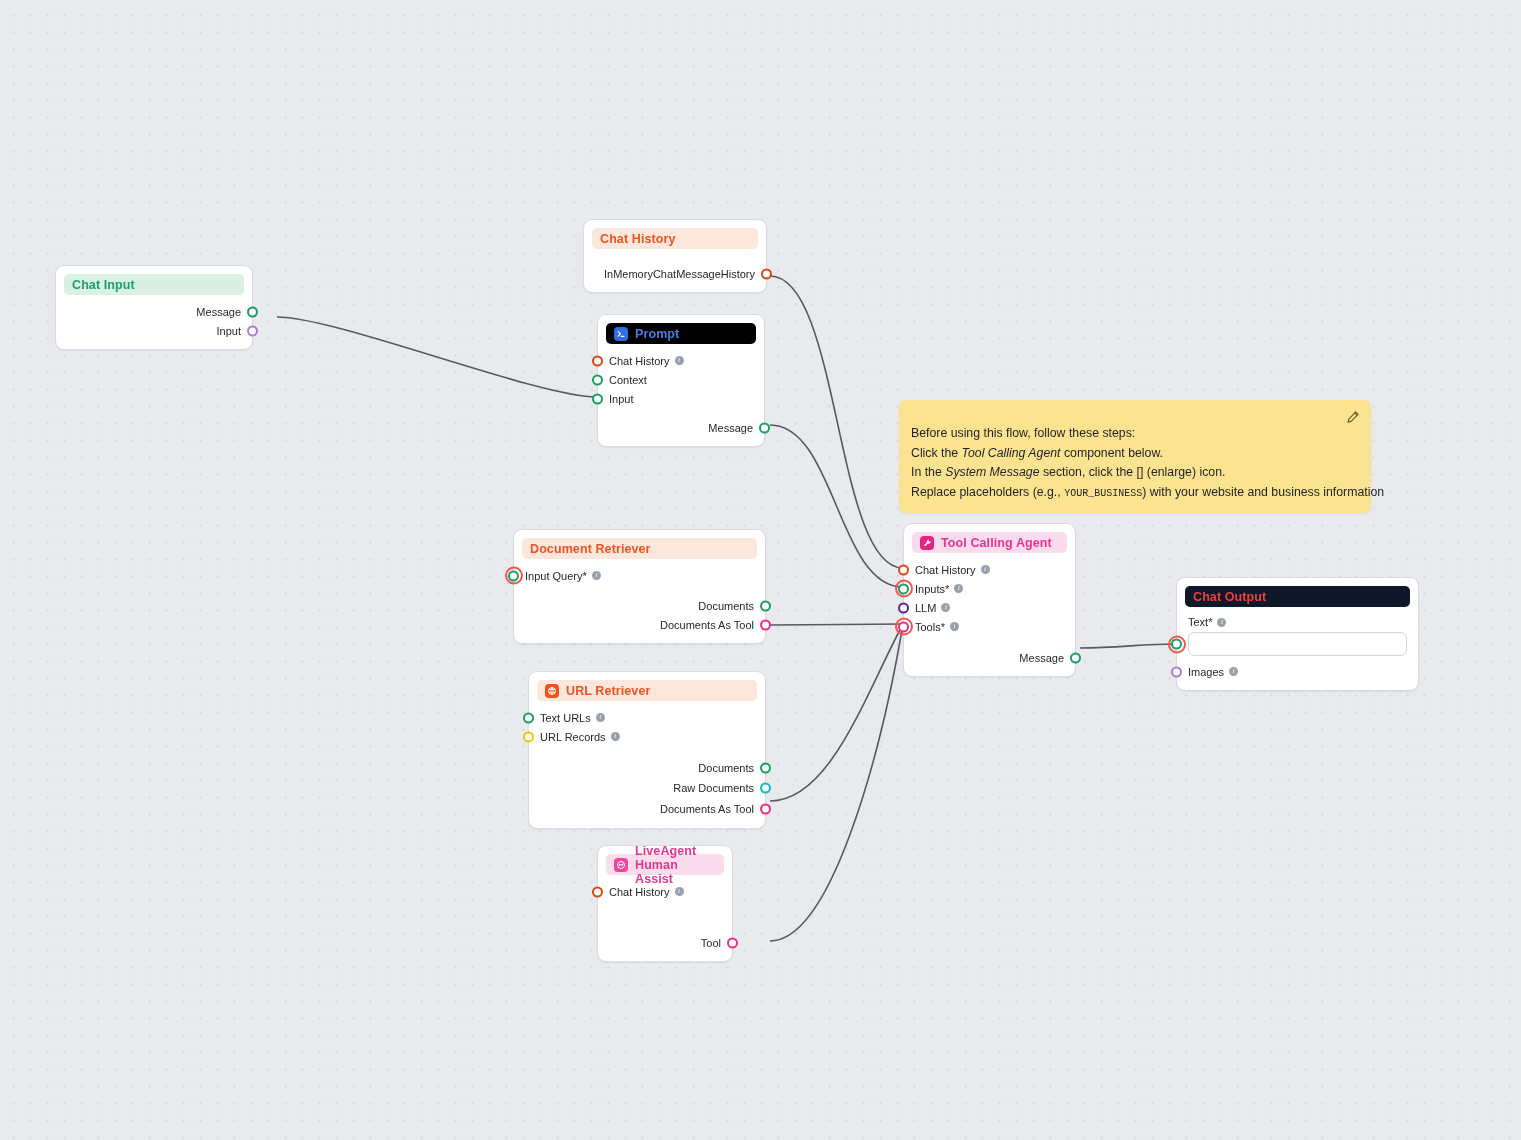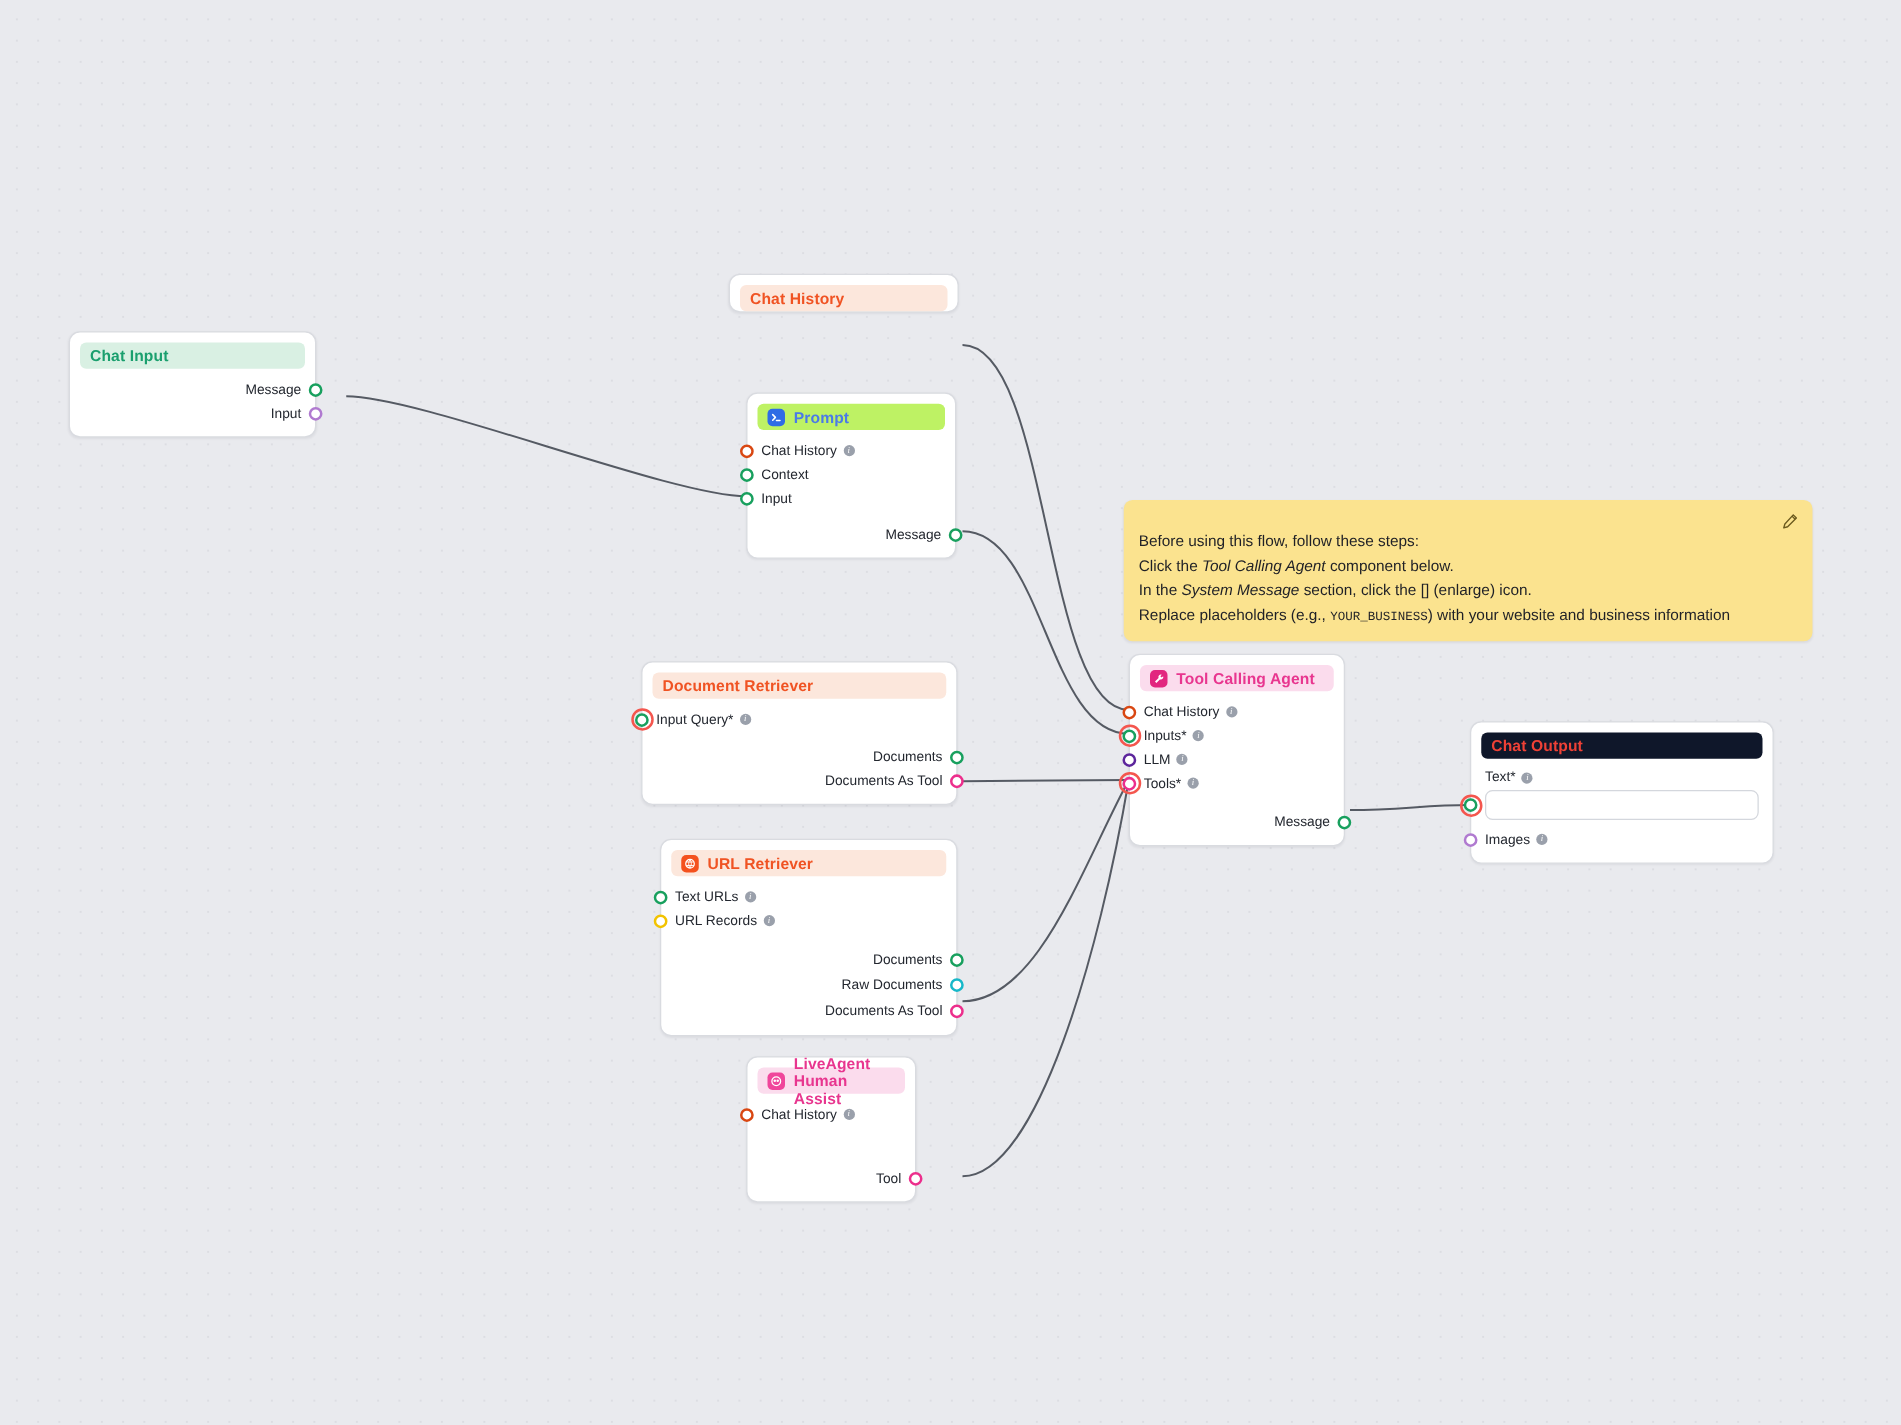--- a/index.html
+++ b/index.html
@@ -41,21 +41,21 @@
     height: 21px;
     display: flex;
     align-items: center;
     padding: 0 8px;
     font-size: 12.5px;
     font-weight: bold;
     letter-spacing: 0.1px;
   }
   .hdr-green { background: #d9f0e3; color: #1a9f6e; }
   .hdr-orange { background: #fce7dc; color: #f05323; }
-  .hdr-blue  { background: #bef264; color: #4a7ae8; }
+  .hdr-blue  { background: #000000; color: #4a7ae8; }
   .hdr-pink  { background: #fbdced; color: #e8368f; }
   .hdr-red   { background: #0f172a; color: #ef4136; }
   .node-body { position: relative; padding: 7px 0 9px 0; }
 
   .port-row {
     position: relative;
     display: flex;
     align-items: center;
     height: 19px;
     font-size: 11px;
@@ -210,20 +210,26 @@
         <span class="port-label">Input</span>
         <span class="handle right h-purple"></span>
       </div>
     </div>
   </div>
 
   <div class="node" id="n-chat-history" style="left:583px; top:219px; width:184px;">
     <div class="node-header hdr-orange">
       <span>Chat History</span>
     </div>
+    <div class="node-body" style="padding-top:15px;">
+      <div class="port-row out">
+        <span class="port-label">InMemoryChatMessageHistory</span>
+        <span class="handle right h-orange"></span>
+      </div>
+    </div>
   </div>
 
   <div class="node" id="n-prompt" style="left:597px; top:314px; width:168px;">
     <div class="node-header hdr-blue">
       <span class="node-icon ic-blue">
         <svg width="10" height="10" viewBox="0 0 12 12">
             <path d="M2.6 3.2 L5.2 5.9 L2.6 8.6" fill="none" stroke="#fff" stroke-width="1.5" stroke-linecap="round" stroke-linejoin="round"></path>
             <path d="M6.2 8.8 L9.6 8.8" stroke="#fff" stroke-width="1.4" stroke-linecap="round"></path>
           </svg>
       </span>
@@ -383,21 +389,21 @@
         <input class="text-input" type="text" placeholder="" style="">
       </div>
       <div class="port-row in" style="margin-top:6px;">
         <span class="handle left h-purple"></span>
         <span class="port-label">Images</span>
         <span class="info-icon">i</span>
       </div>
     </div>
   </div>
 
-  <div id="note" style="left:899px; top:400px; width:551px; height:113px;">
+  <div id="note" style="left:899px; top:400px; width:472px; height:113px;">
     <span class="pencil">
       <svg width="14" height="14" viewBox="0 0 14 14">
           <path d="M9.6 1.9 L12.1 4.4 L5.1 11.4 L2 12.3 L2.9 9.2 Z" fill="none" stroke="#6b5a1e" stroke-width="1.1" stroke-linejoin="round"></path>
           <path d="M8.6 2.9 L11.1 5.4" stroke="#6b5a1e" stroke-width="1.1"></path>
         </svg>
     </span>
     <div class="note-text" id="note-text"><div class="note-line"><span>Before using this flow, follow these steps:</span></div><div class="note-line"><span>Click the </span><span class="em">Tool Calling Agent</span><span> component below.</span></div><div class="note-line"><span>In the </span><span class="em">System Message</span><span> section, click the [] (enlarge) icon.</span></div><div class="note-line"><span>Replace placeholders (e.g., </span><span class="mono">YOUR_BUSINESS</span><span>) with your website and business information</span></div></div>
   </div>
 
 </div>

